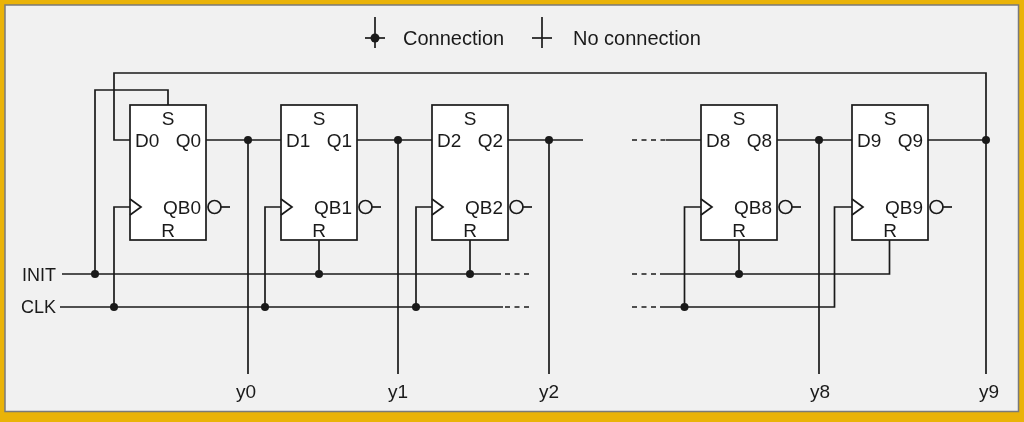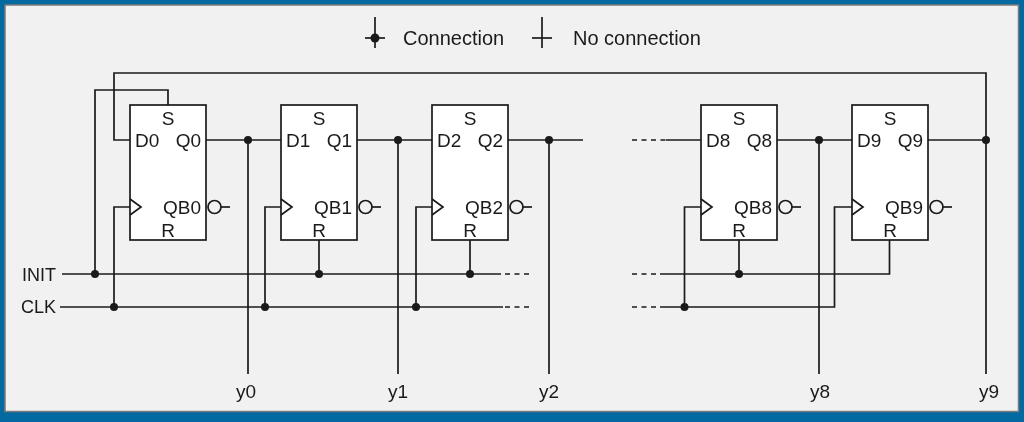--- a/index.html
+++ b/index.html
@@ -1,16 +1,16 @@
 <!DOCTYPE html>
 <html><head>
 <meta charset="utf-8">
 <style>
   html,body{margin:0;padding:0;background:#ffffff;}
-  .stage{position:relative;width:1024px;height:422px;background:#0369a1;
+  .stage{position:relative;width:1024px;height:422px;background:#eab308;
          font-family:"Liberation Sans", sans-serif;}
   svg{display:block;}
   .wire{stroke:#1a1a1a;stroke-width:1.7;fill:none;}
   .wire-dashed{stroke:#1a1a1a;stroke-width:1.7;fill:none;stroke-dasharray:5 4.5;}
   .dot{fill:#1a1a1a;stroke:none;}
   .ffbox{fill:#ffffff;stroke:#1a1a1a;stroke-width:1.7;}
   .bubble{fill:#f1f1f1;stroke:#1a1a1a;stroke-width:1.7;}
   .lbl{font-family:"Liberation Sans", sans-serif;font-size:19px;fill:#1a1a1a;}
   .lbl-legend{font-family:"Liberation Sans", sans-serif;font-size:20px;fill:#1a1a1a;}
   .lbl-sig{font-family:"Liberation Sans", sans-serif;font-size:18px;fill:#1a1a1a;}

